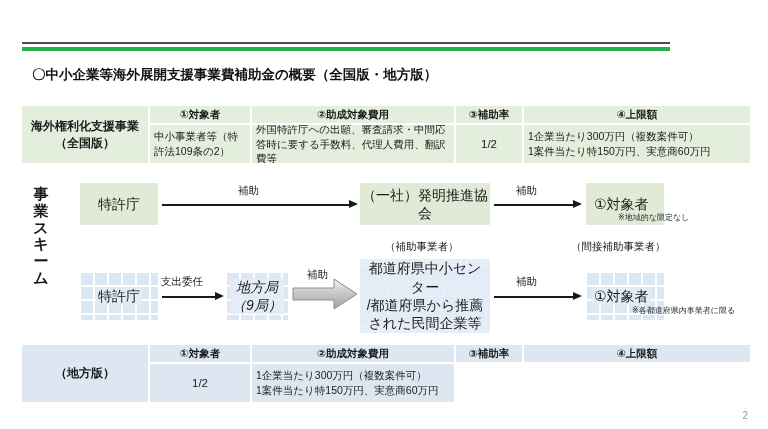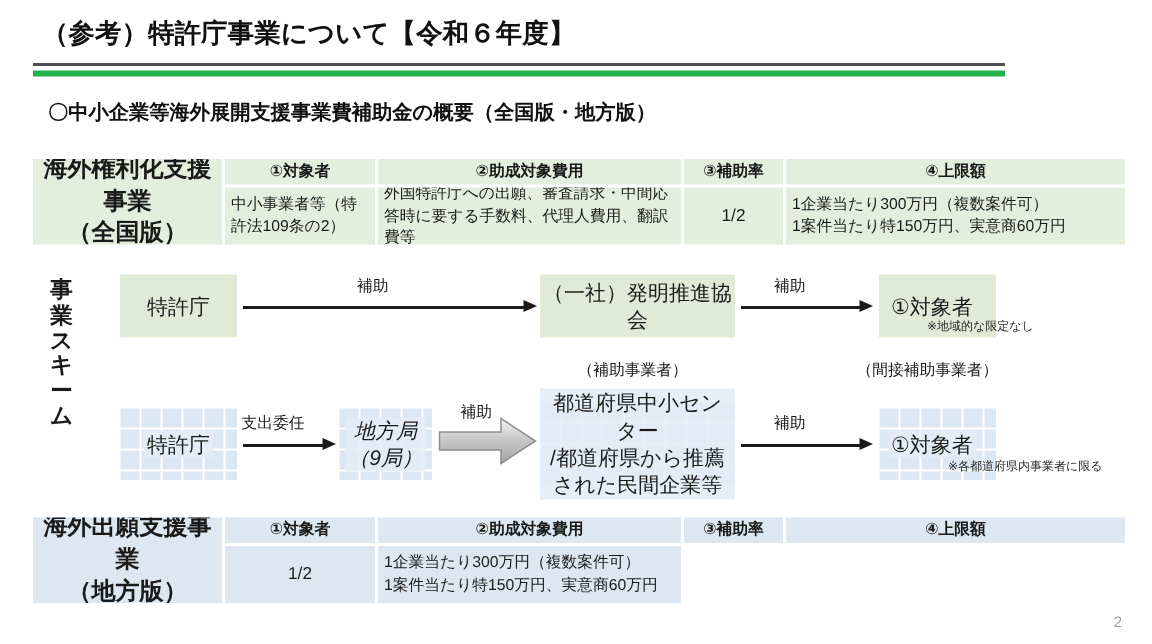--- a/index.html
+++ b/index.html
@@ -101,21 +101,21 @@
     line-height: 1;
     white-space: nowrap;
   }
   .cell.rowlabel {
     grid-row: 1 / span 2;
     display: flex;
     flex-direction: column;
     align-items: center;
     justify-content: center;
     font-weight: bold;
-    font-size: 16px;
+    font-size: 12px;
     line-height: 1.35;
     text-align: center;
   }
   .cell.body {
     display: flex;
     align-items: center;
     padding: 0 4px;
     line-height: 1.4;
     font-size: 10.5px;
     box-sizing: border-box;
@@ -215,21 +215,20 @@
     bottom: 8px;
     font-size: 10px;
     color: #9a9a9a;
   }
 </style>
 </head>
 <body>
 
 <div id="slide">
 
-  <div class="slide-title">（参考）特許庁事業について【令和６年度】</div>
   <div class="rule-dark"></div>
   <div class="rule-green"></div>
 
 
   <div class="section-heading">〇中小企業等海外展開支援事業費補助金の概要（全国版・地方版）</div>
 
   <div class="tbl green" id="table-top">
     <div class="cell rowlabel">
       <span>海外権利化支援事業</span>
       <span>（全国版）</span>
@@ -321,21 +320,20 @@
   </div>
   <div class="arrow-label" style="left:516px; top:275px;">補助</div>
 
   <div class="node blue" style="left:586px; top:272px; width:78px; height:48px; justify-content:flex-start; padding-left:6px;">
     <span class="node-txt">①対象者</span>
   </div>
   <div class="note" style="left:632px; top:305px;">※各都道府県内事業者に限る</div>
 
   <div class="tbl blue" id="table-bottom">
     <div class="cell rowlabel">
-      <span>海外出願支援事業</span>
       <span>（地方版）</span>
     </div>
     <div class="cell hdr">①対象者</div>
     <div class="cell hdr">②助成対象費用</div>
     <div class="cell hdr">③補助率</div>
     <div class="cell hdr">④上限額</div>
     <div class="cell body center">1/2</div>
     <div class="cell body" style="white-space:pre-line">1企業当たり300万円（複数案件可）
 1案件当たり特150万円、実意商60万円</div>
   </div>

